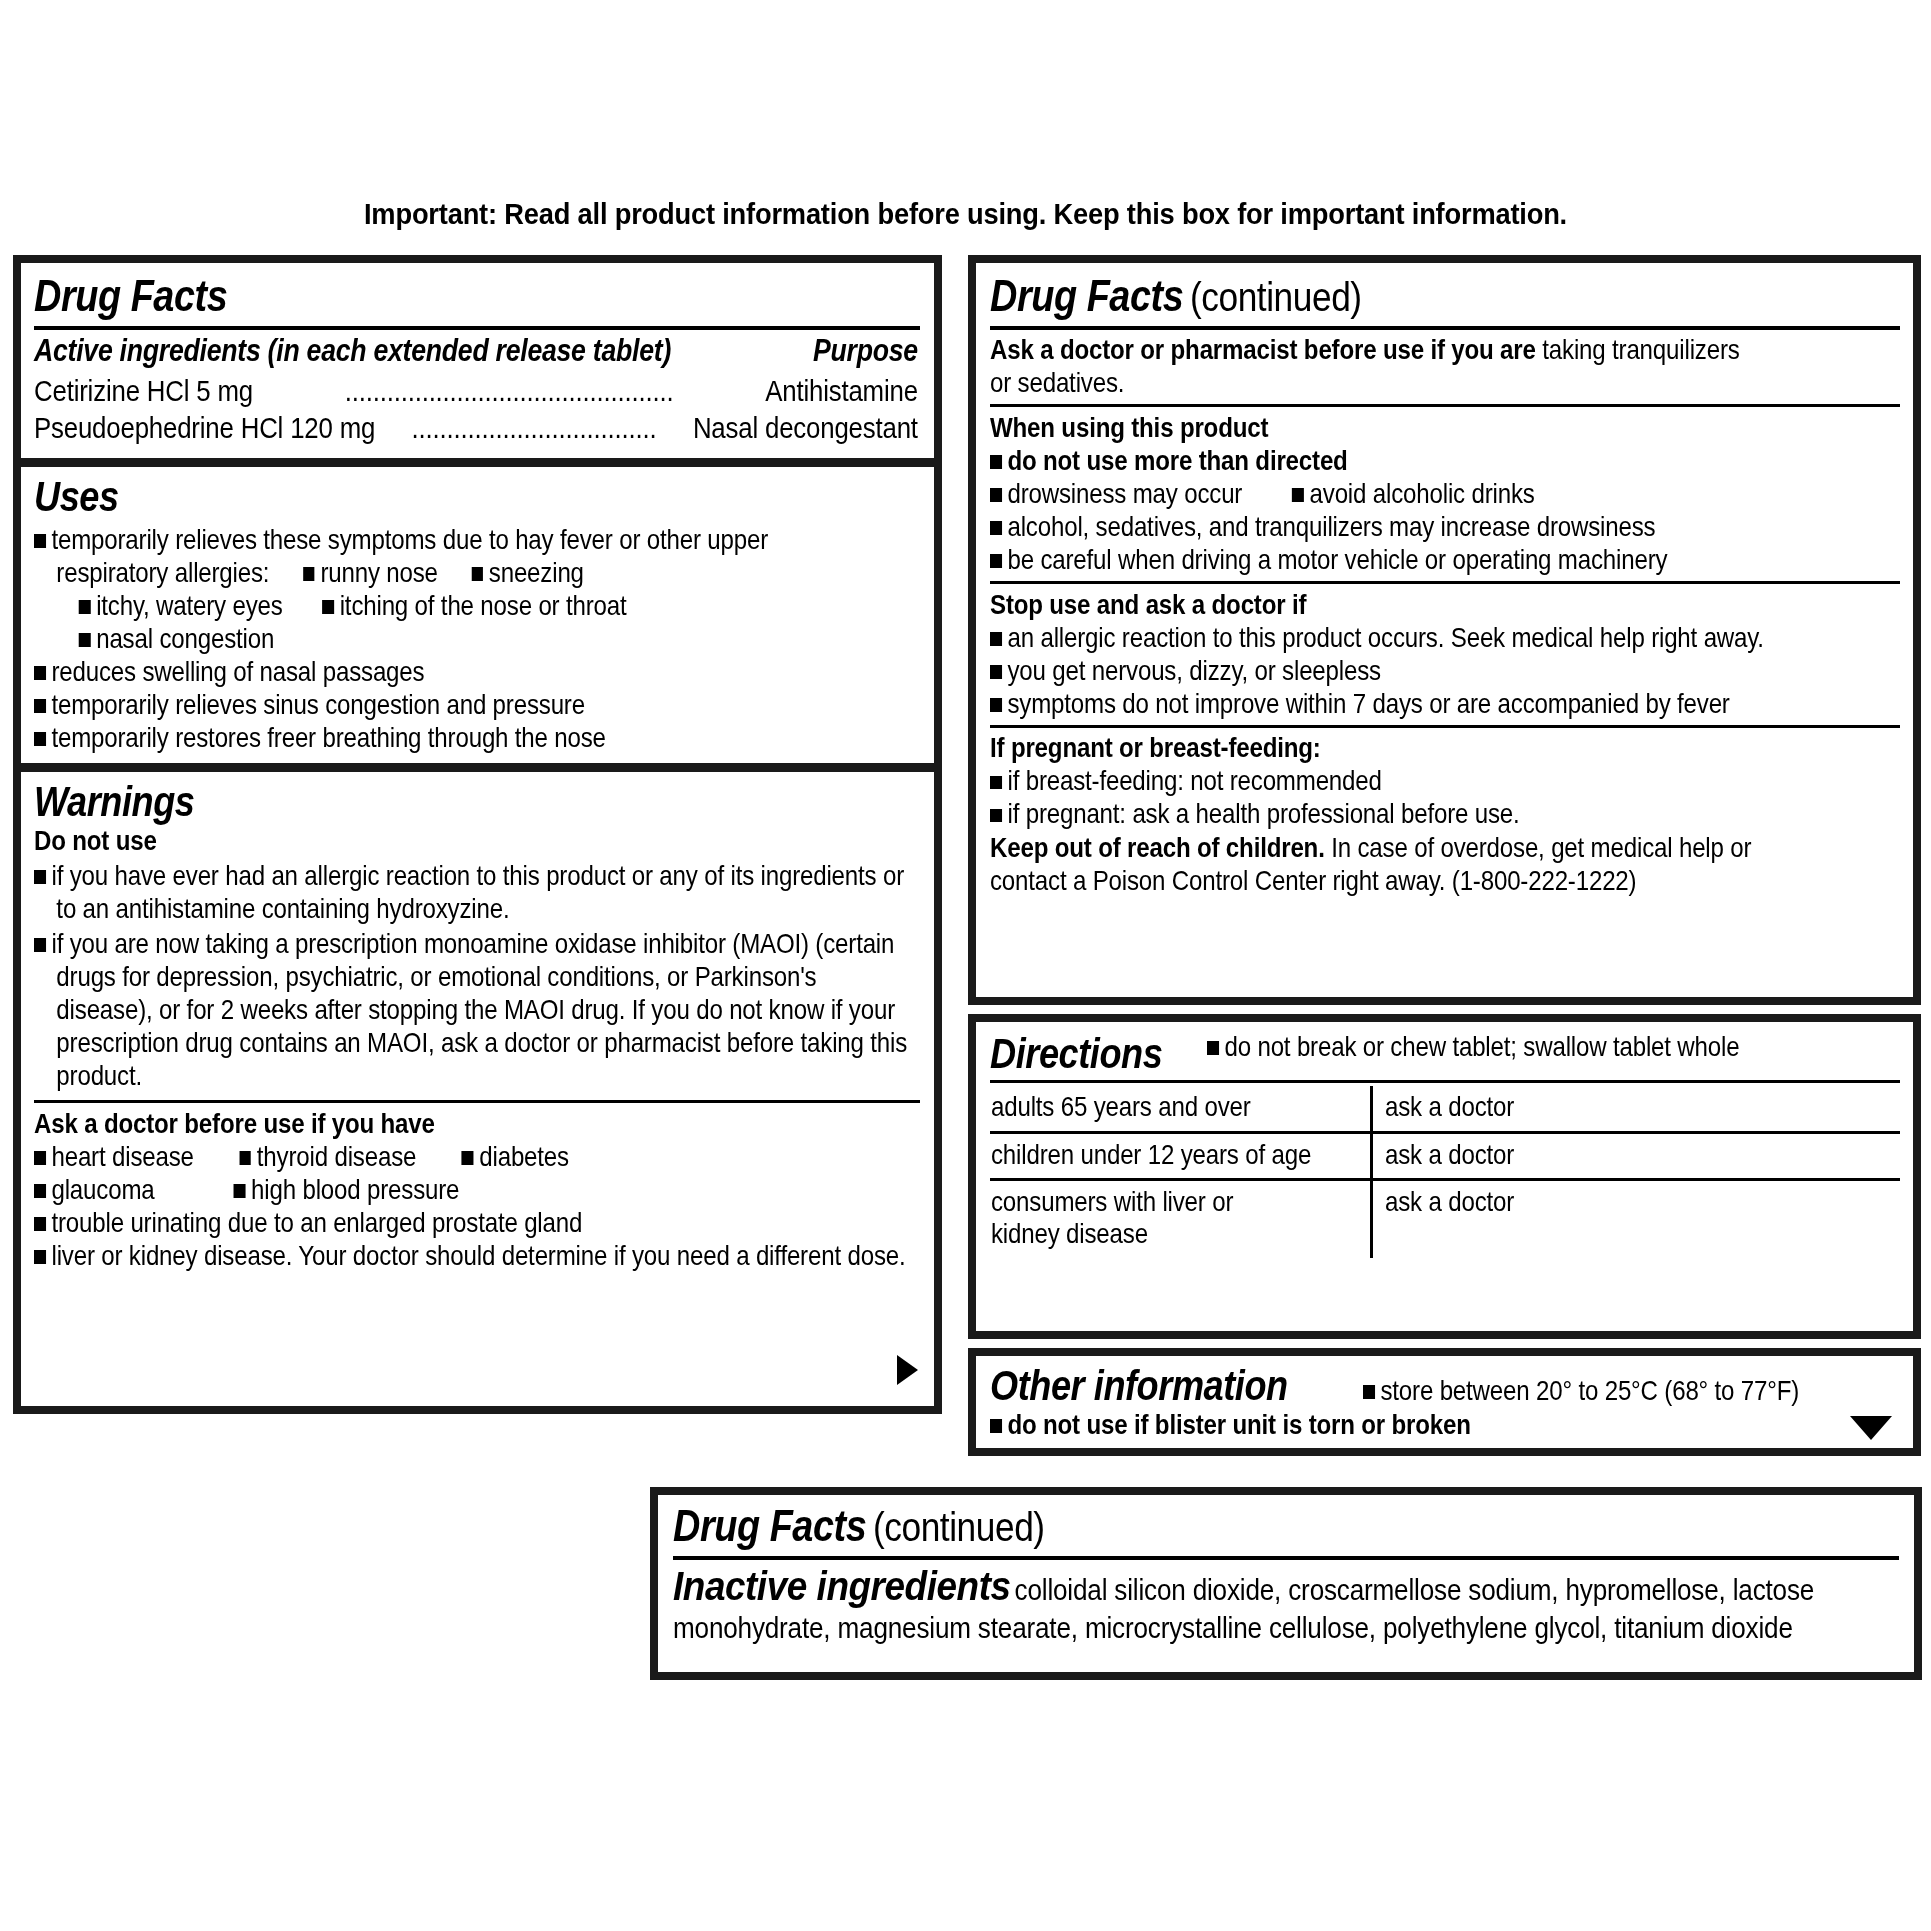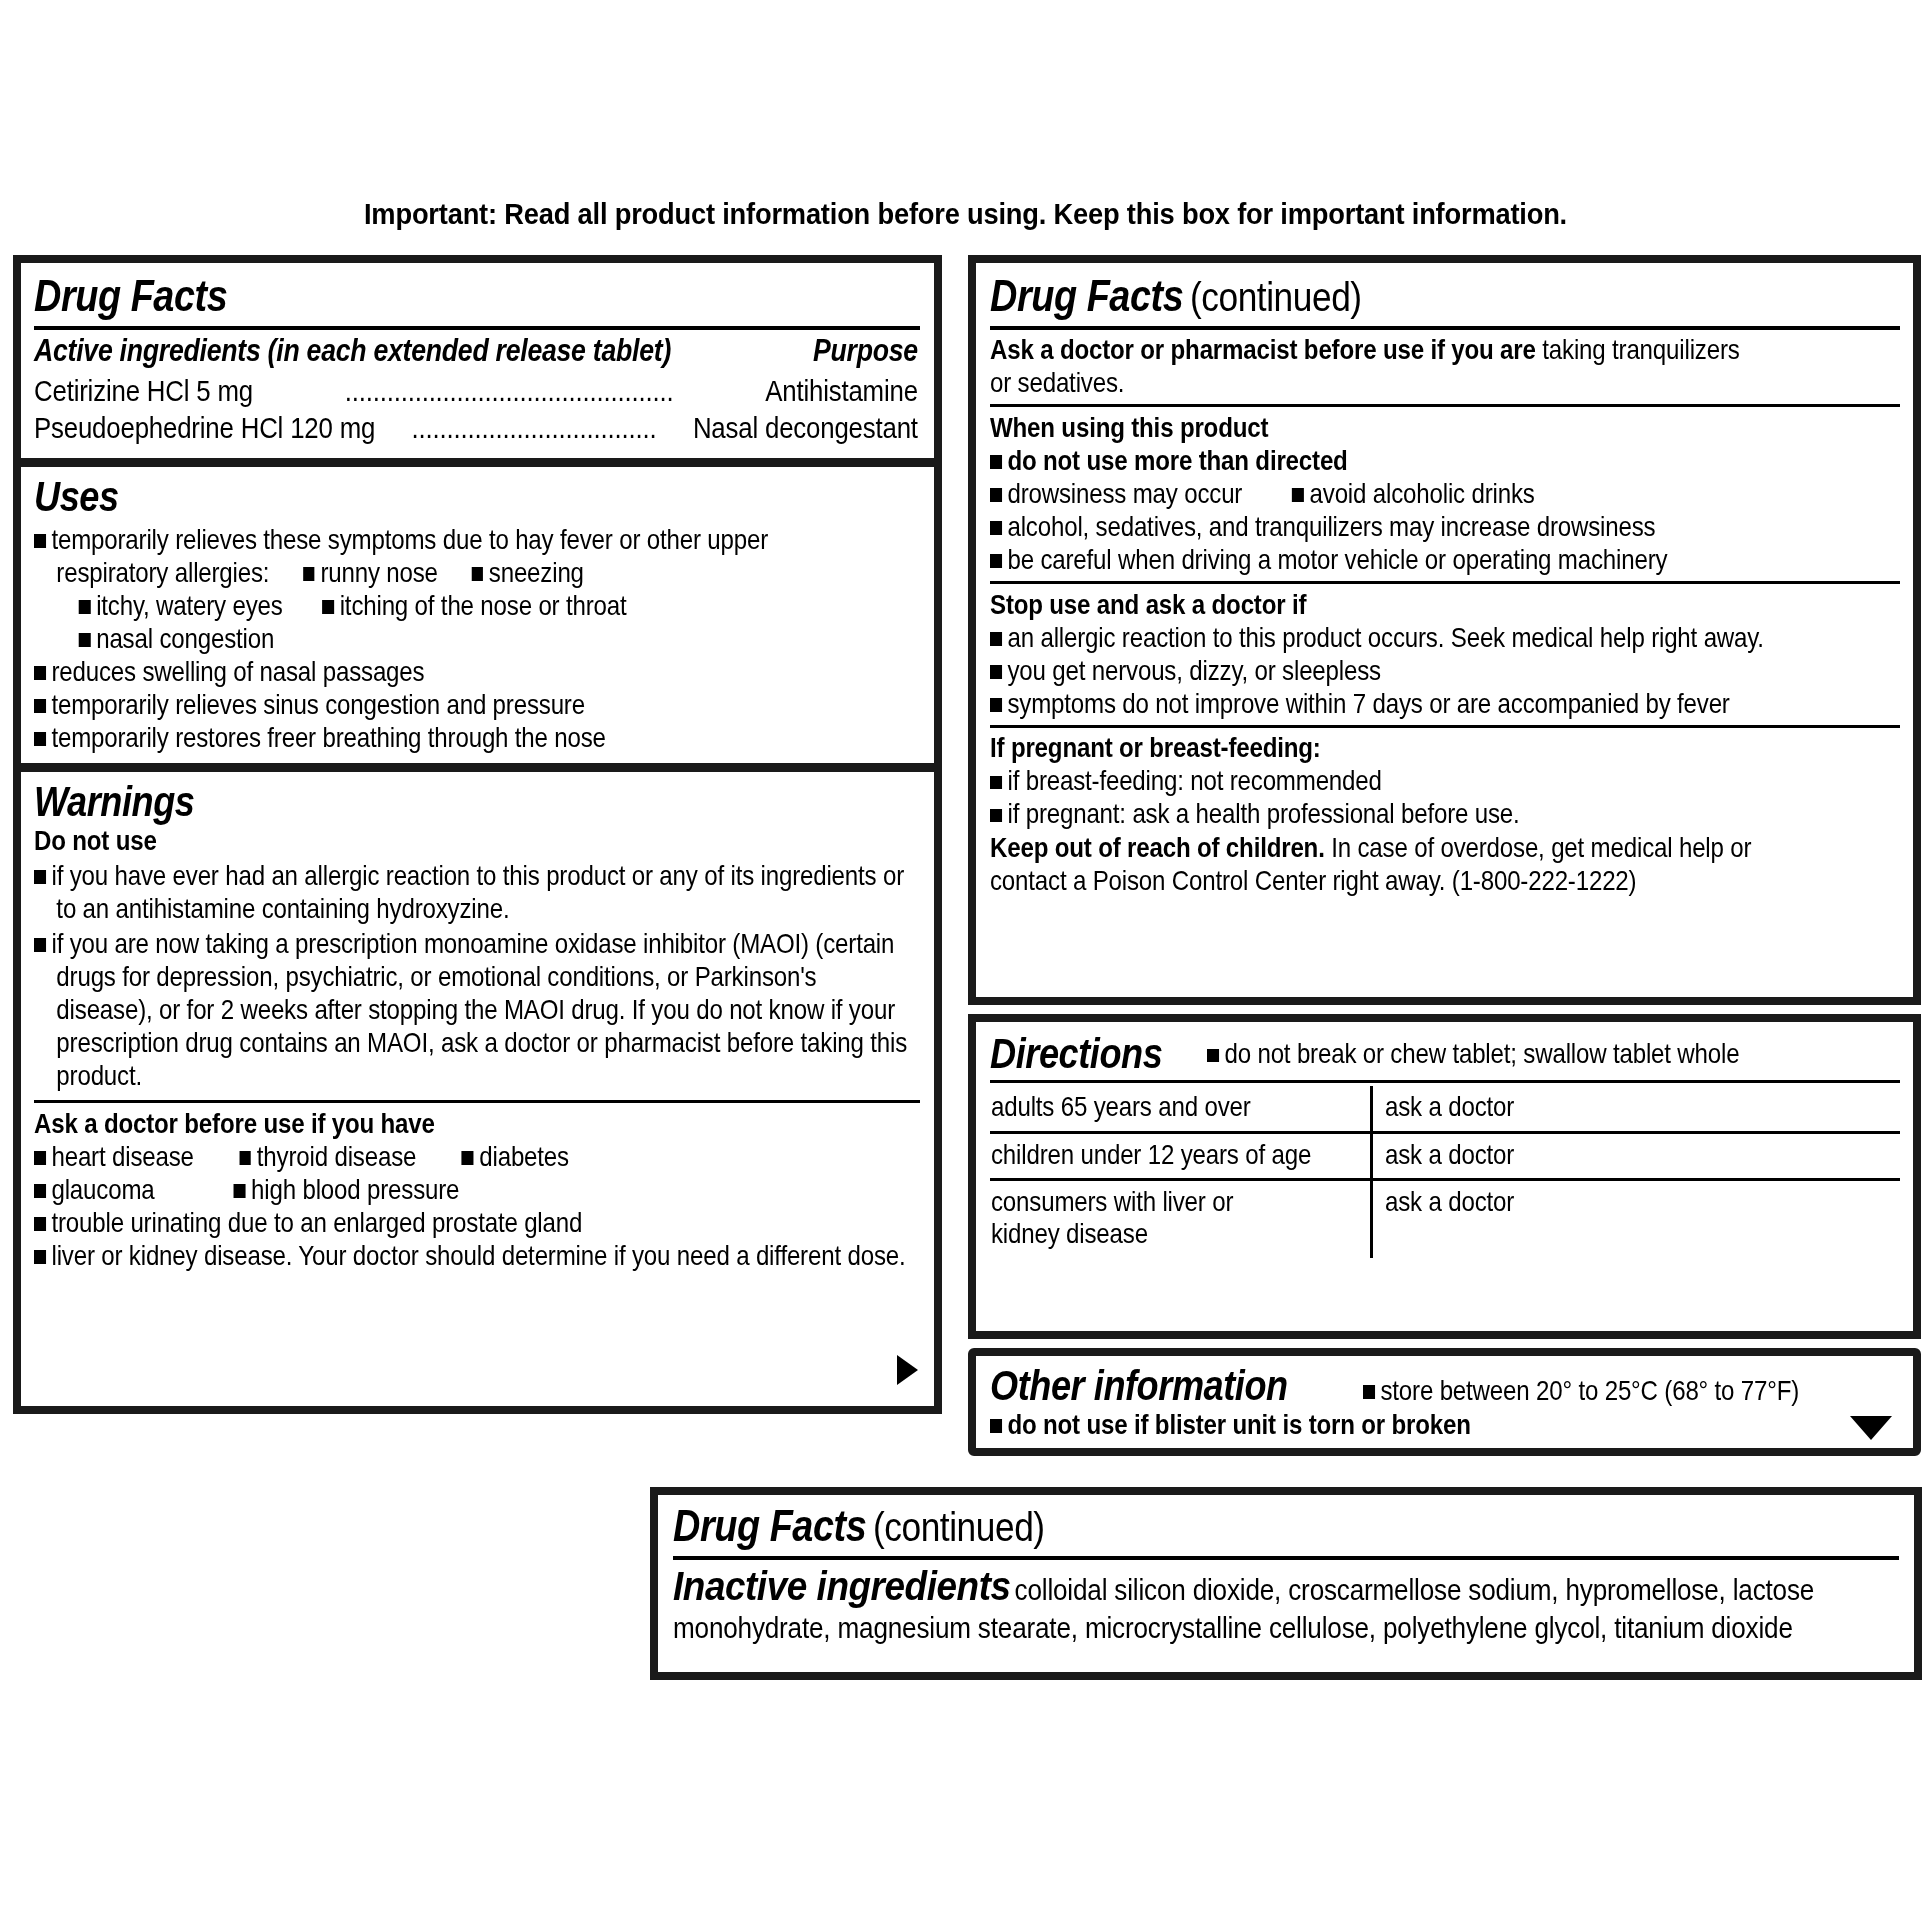--- a/index.html
+++ b/index.html
@@ -311,21 +311,21 @@
         <div>
           <b>Keep out of reach of children.</b> <span>In case of overdose, get medical help or</span>
         </div>
         <div>contact a Poison Control Center right away. (1-800-222-1222)</div>
       </div>
     </div>
   </div>
 
   <div class="dfbox" style="left:968px; top:1014px; width:953px; height:325px;">
     <div style="padding:7.7px 13.5px 0 13.5px;">
-      <div class="nowrapline" style="display:flex; align-items:center;">
+      <div class="nowrapline" style="display:flex; align-items:flex-start;">
         <span class="sec-title">Directions</span>
         <span class="body-txt" style="margin-left:17.4px;"><span class="bullet"></span><span>do not break or chew tablet; swallow tablet whole</span></span>
       </div>
       <hr class="hr-med" style="margin-top:1.9px;">
 
       <table class="dir">
         <tbody>
         <tr>
           <td class="left">
                 <div class="inner" style="width:116%; white-space:pre-line;">adults 65 years and over</div>
@@ -349,21 +349,21 @@
               </td>
           <td class="right">
                 <div class="inner" style="width:116%; white-space:pre-line;">ask a doctor</div>
               </td>
         </tr>
       </tbody>
         </table>
     </div>
   </div>
 
-  <div class="dfbox" style="left:968px; top:1348px; width:953px; height:108px;border-radius:6px;">
+  <div class="dfbox" style="left:968px; top:1348px; width:953px; height:108px;">
     <div style="padding:5.8px 13.5px 0 13.5px; position:relative; height:100%;">
       <div class="nowrapline" style="display:flex; align-items:baseline;">
         <span class="sec-title">Other information</span>
         <span class="body-txt" style="margin-left:27px;"><span class="bullet"></span><span>store between 20° to 25°C (68° to 77°F)</span></span>
       </div>
       <div class="body-txt" style="width:116%; margin-top:-1.9px;">
         <span class="bullet"></span><b>do not use if blister unit is torn or broken</b>
       </div>
       <div class="tri-down" style="right:21px; bottom:7.7px;"></div>
     </div>

